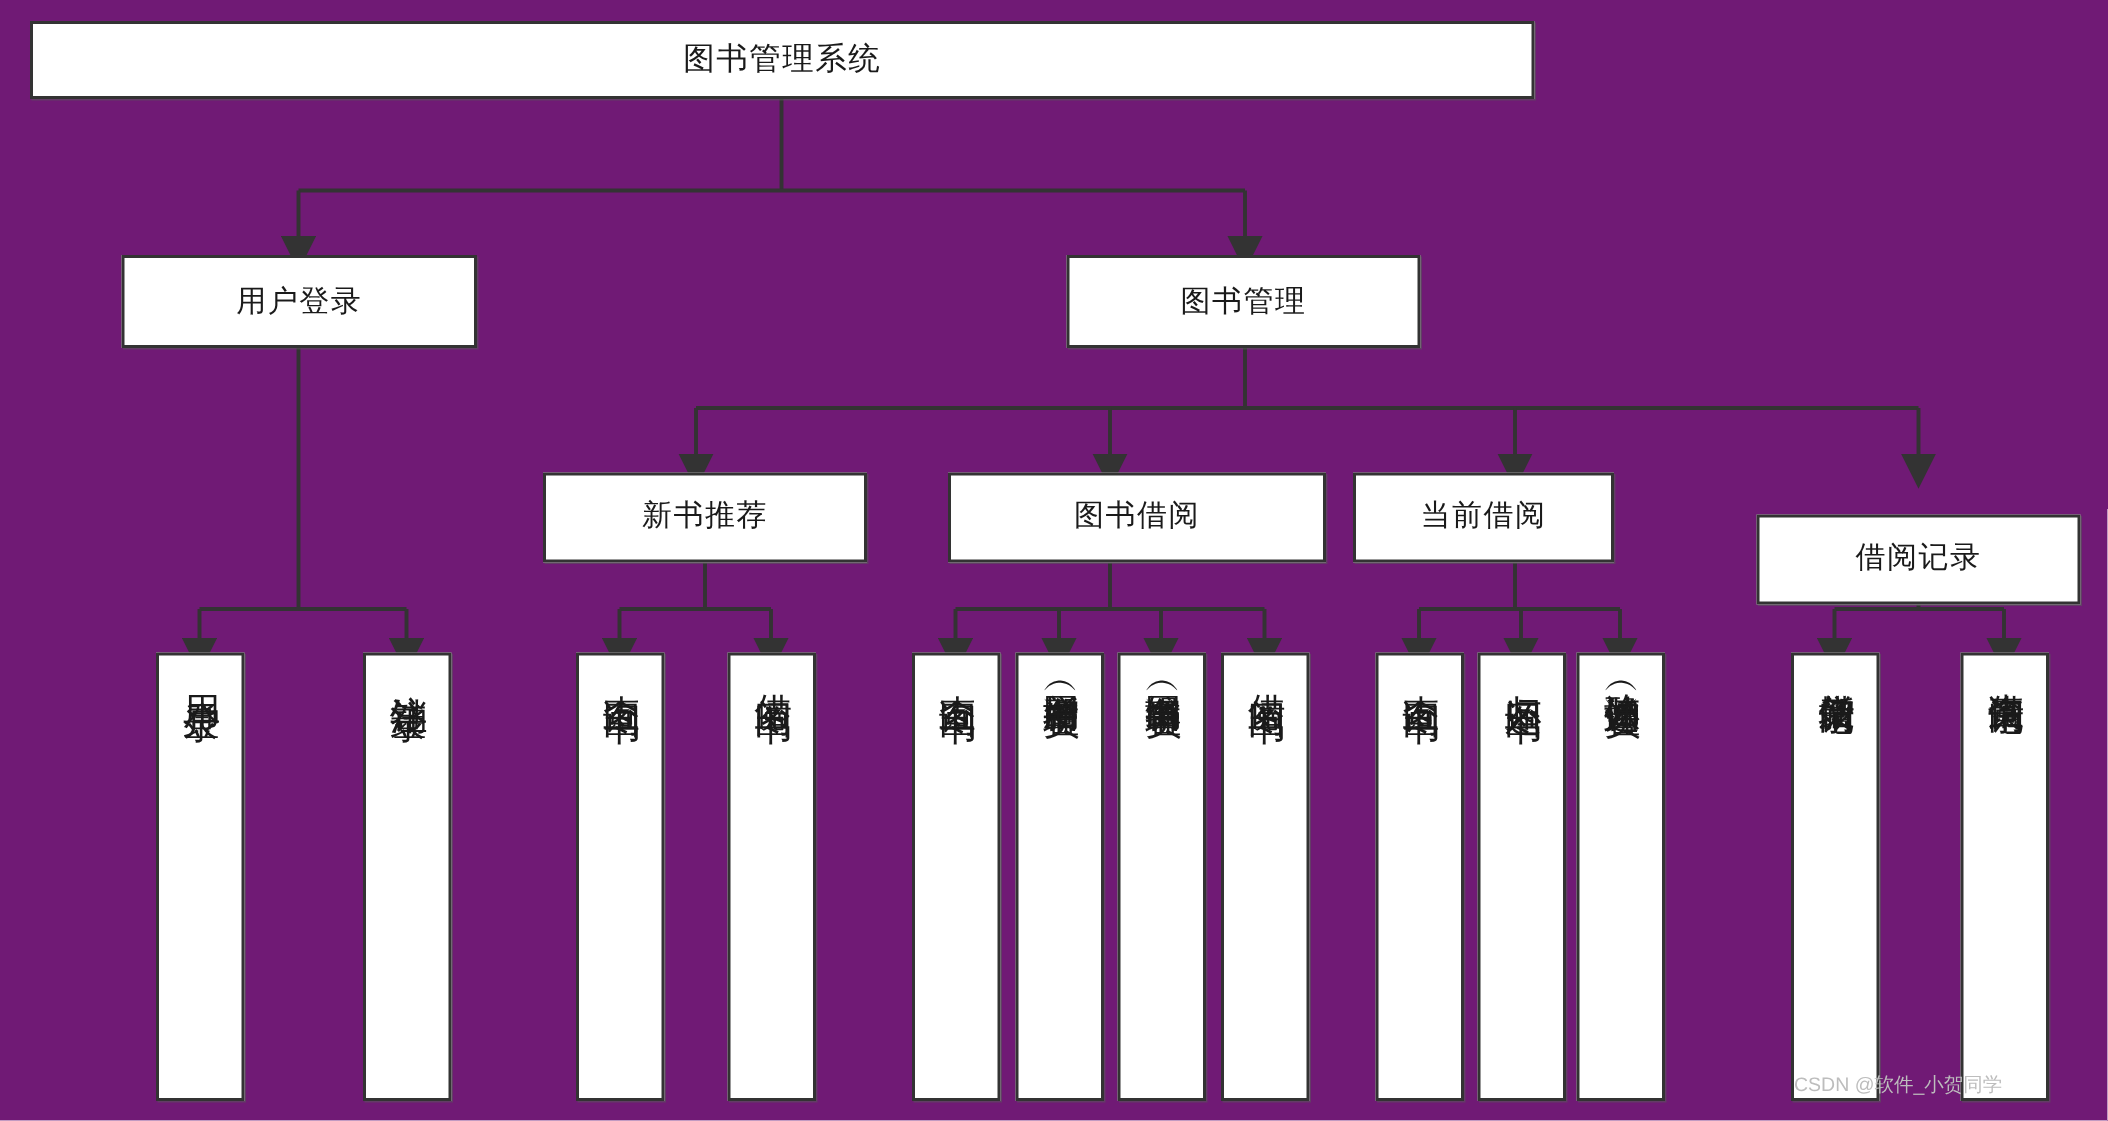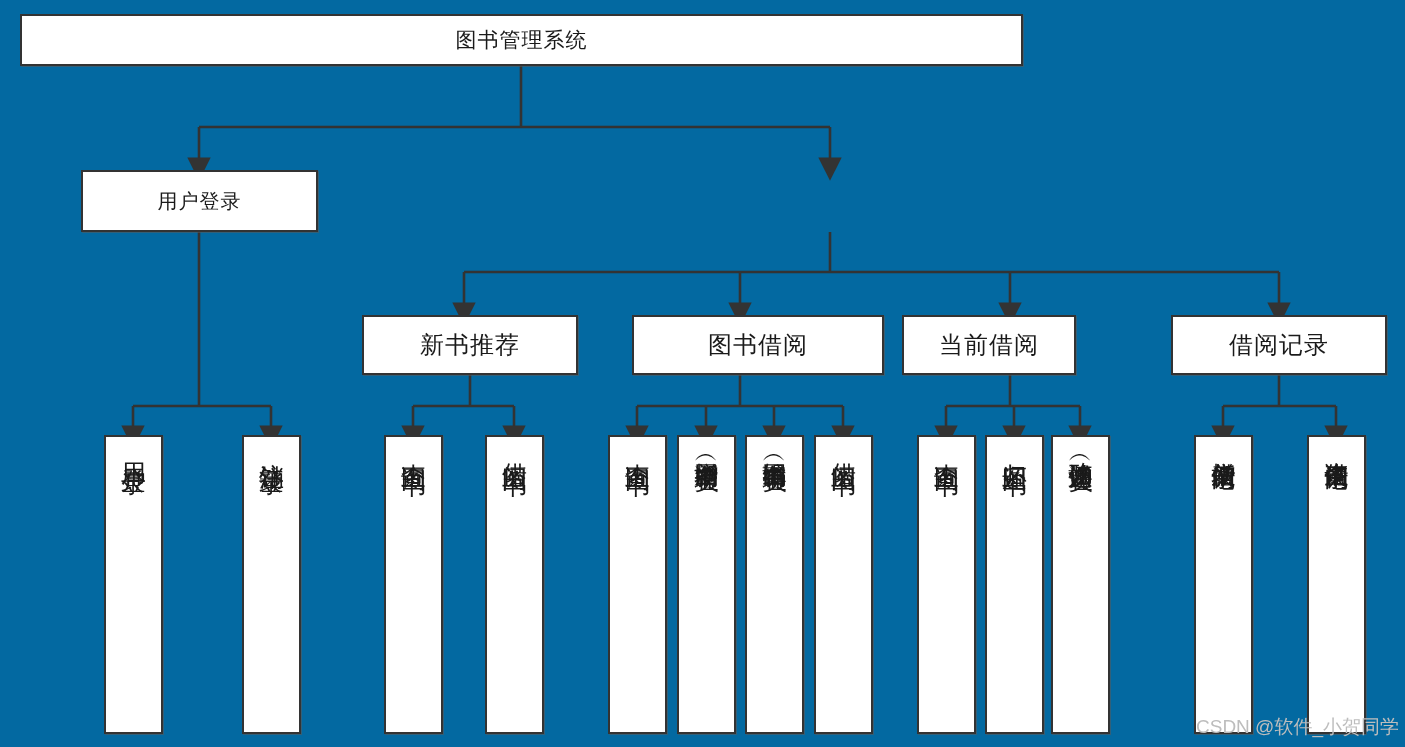--- a/index.html
+++ b/index.html
@@ -8,21 +8,21 @@
     padding: 0;
     background: #ffffff;
   }
   body {
     font-family: "Liberation Sans", "DejaVu Sans", sans-serif;
   }
   #canvas {
     position: relative;
     width: 1405px;
     height: 747px;
-    background: #0369a1;
+    background: #701a75;
     overflow: hidden;
   }
   #edges {
     position: absolute;
     left: 0;
     top: 0;
     width: 1405px;
     height: 747px;
     pointer-events: none;
   }
@@ -55,21 +55,21 @@
   
   .node.lvl1 {
     top: 170px; height: 62px;
   }
   .node.lvl1 .label { font-size: 20px; }
 
   
   .node.lvl2 {
     top: 315px; height: 60px;
   }
-  .node.lvl2 .label { font-size: 24px; }
+  .node.lvl2 .label { font-size: 20px; font-family: Liberation Mono, monospace; }
 
   
   .node.leaf {
     top: 435px; height: 299px;
     width: 59px;
     align-items: flex-start;
     padding-top: 6px;
   }
   .node.leaf .label {
     writing-mode: vertical-rl;
@@ -78,21 +78,21 @@
     line-height: 1.0;
     letter-spacing: 3px;
     white-space: nowrap;
   }
   .node.leaf.tall .label { font-size: 24px; letter-spacing: 1px; }
 
   .watermark {
     position: absolute;
     left: 1196px;
     top: 714px;
-    font-size: 19px;
+    font-size: 13px;
     color: #bdbdbd;
     white-space: nowrap;
     z-index: 5;
     font-family: "Liberation Sans", "DejaVu Sans", sans-serif;
   }
 </style>
 </head>
 <body>
 
 <div id="canvas">
@@ -147,31 +147,34 @@
     </g>
   </svg>
 
   <div class="node root">
     <span class="label">图书管理系统</span>
   </div>
 
   <div class="node lvl1" style="left:81px; width:237px;">
     <span class="label">用户登录</span>
   </div>
+  <div class="node lvl1" style="left:711px; width:236px;">
+    <span class="label">图书管理</span>
+  </div>
 
   <div class="node lvl2" style="left:362px; width:216px;">
     <span class="label">新书推荐</span>
   </div>
   <div class="node lvl2" style="left:632px; width:252px;">
     <span class="label">图书借阅</span>
   </div>
   <div class="node lvl2" style="left:902px; width:174px;">
     <span class="label">当前借阅</span>
   </div>
-  <div class="node lvl2" style="left:1171px; width:216px;">
+  <div class="node lvl2" style="left:1171px; width:216px;margin-top:28px;">
     <span class="label">借阅记录</span>
   </div>
 
   <div class="node leaf" style="left:104px;">
     <span class="label">用户登录</span>
   </div>
   <div class="node leaf" style="left:242px;">
     <span class="label">注销登录</span>
   </div>
 

